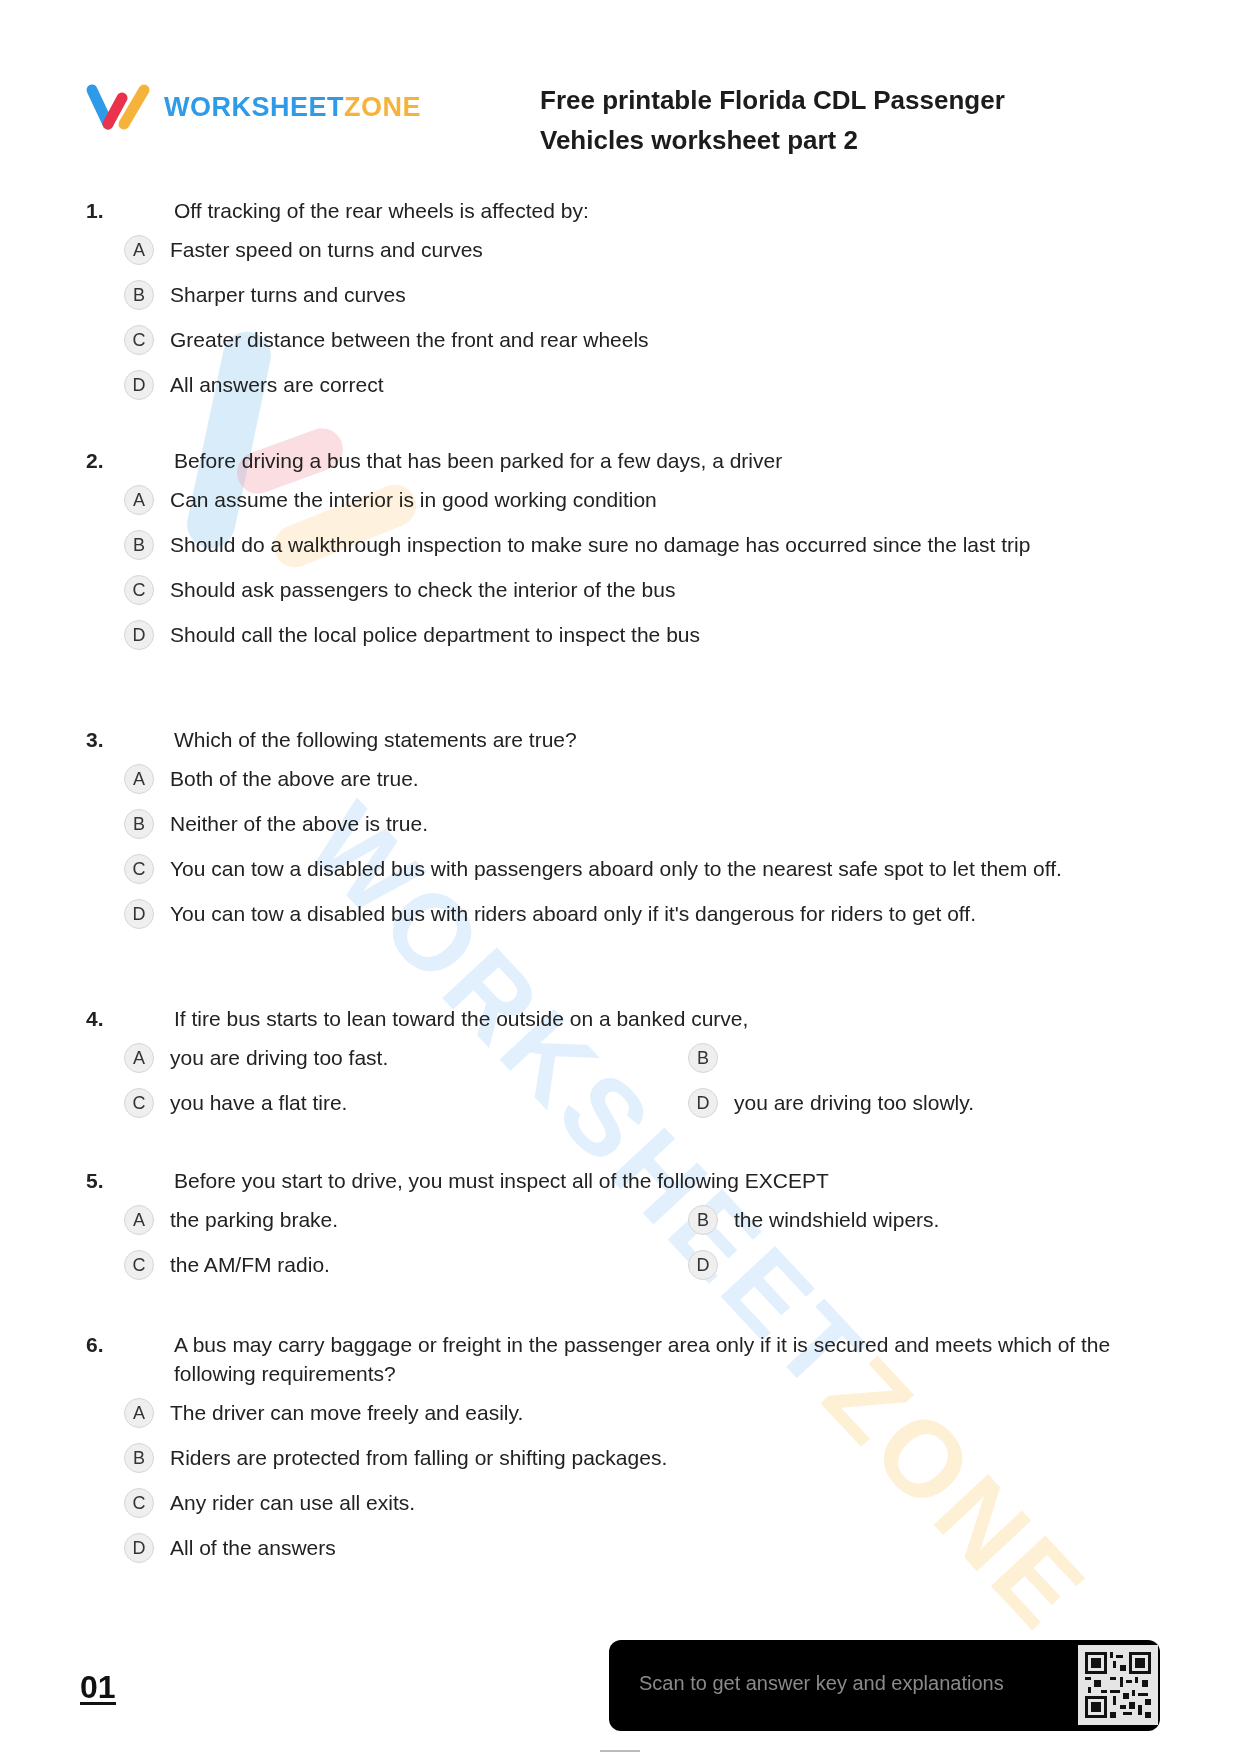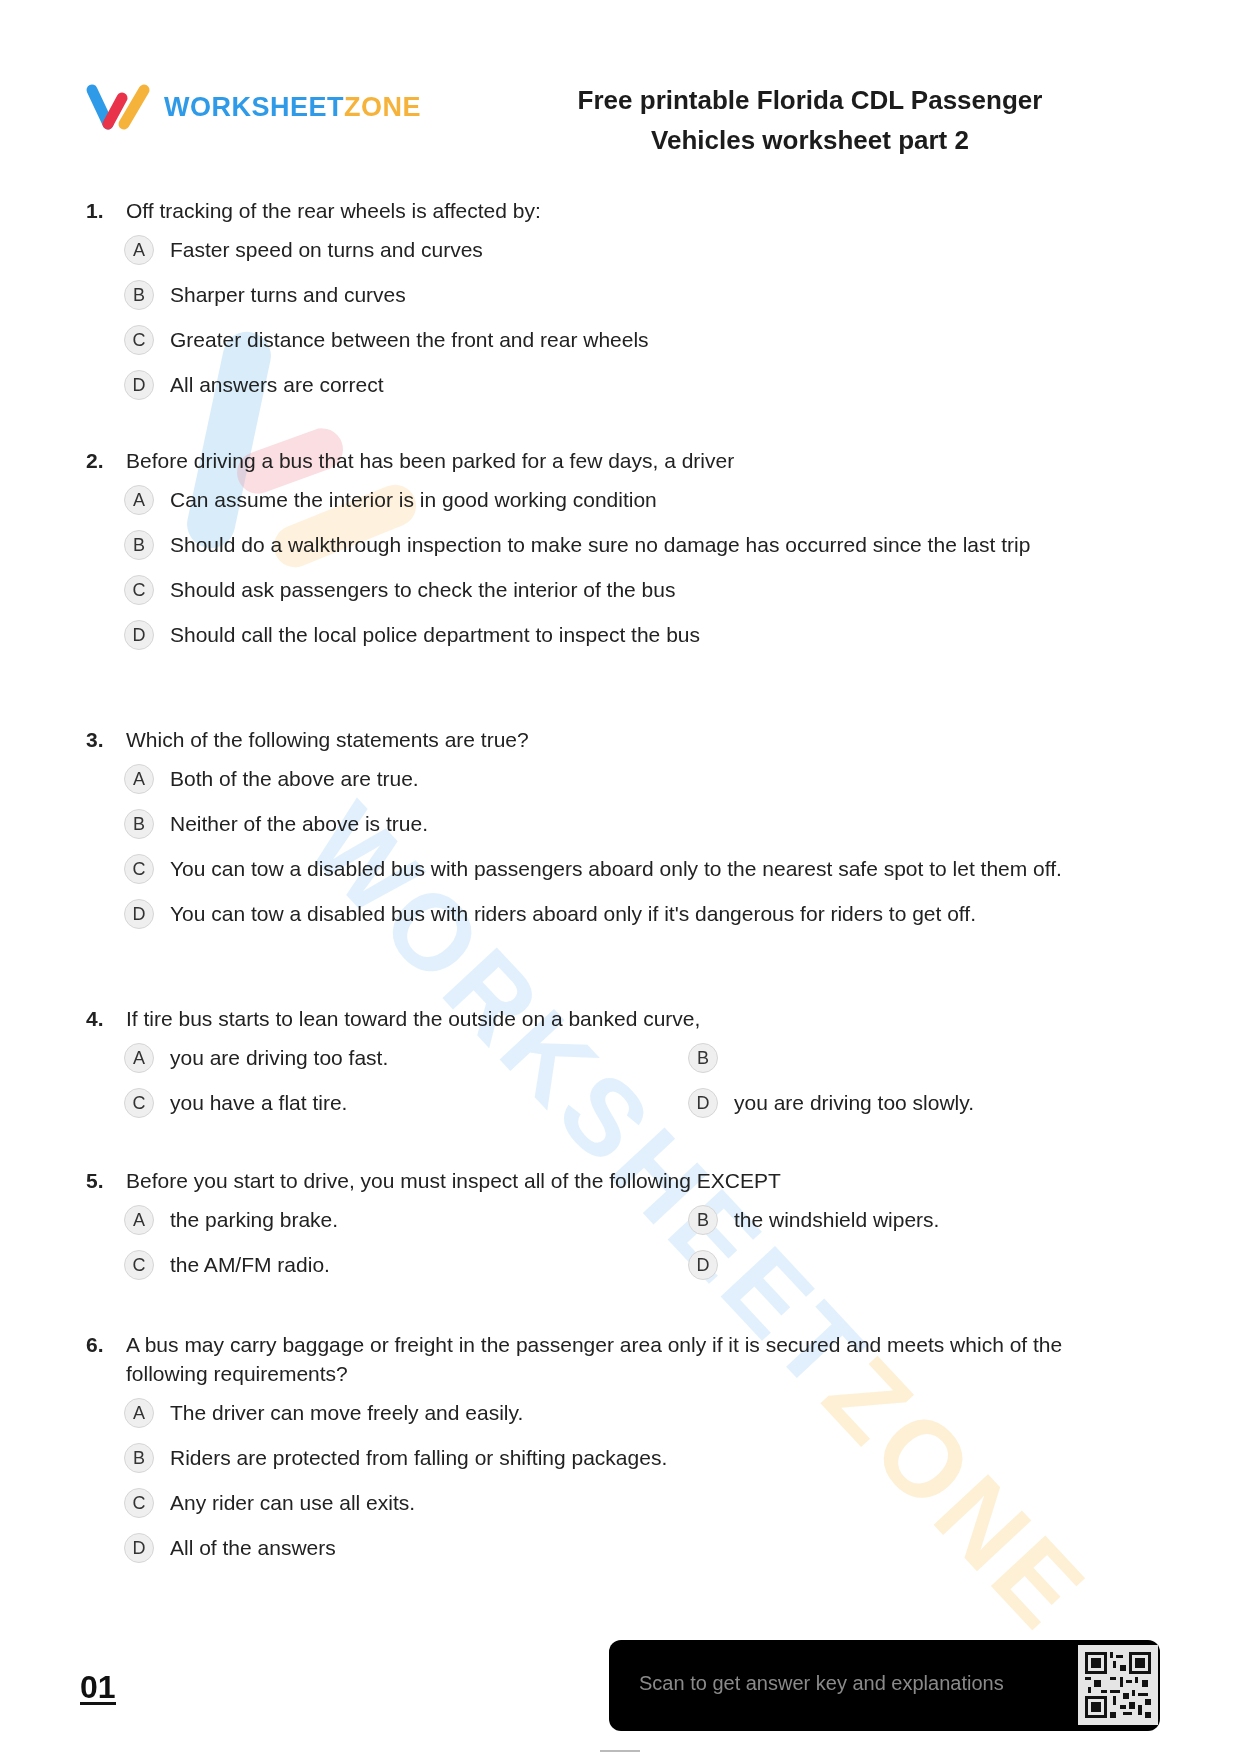--- a/index.html
+++ b/index.html
@@ -11,27 +11,27 @@
   .wm-text { position: absolute; left: 330px; top: 760px; transform: rotate(47deg); transform-origin: left center;
              font-family: "Liberation Sans", sans-serif; font-weight: bold; font-size: 108px; letter-spacing: 6px;
              color: #d7ecfb; opacity: .75; white-space: nowrap; }
   .wm-text .zone { color: #fdebc8; }
   .wm-bar { position: absolute; border-radius: 30px; opacity: .35; }
   
   .logo { position: absolute; left: 84px; top: 82px; display: flex; align-items: center; z-index: 2; }
   .logo svg { width: 70px; height: 50px; }
   .logo-text { font-size: 27px; font-weight: bold; letter-spacing: .5px; margin-left: 10px; }
   .logo-text .w { color: #2f9be8; } .logo-text .z { color: #f6b33c; }
-  .title { position: absolute; left: 540px; top: 80px; width: 540px; text-align: center; z-index: 2;
+  .title { position: absolute; left: 540px; top: 80px; width: 540px; text-align: left; z-index: 2;
            font-weight: bold; font-size: 26px; line-height: 40px; color: #1c1c1c; }
   
   .q { position: absolute; left: 86px; width: 1080px; z-index: 2; }
   .q-head { display: flex; font-size: 21px; line-height: 29px; color: #222; }
   .q-num { width: 40px; font-weight: bold; flex: 0 0 40px; }
-  .q-text { flex: 1; }
+  .q-text { flex: 1; margin-left: 48px; }
   .opts { margin-left: 38px; margin-top: 10px; }
   .opt { display: flex; align-items: flex-start; font-size: 21px; line-height: 29px; margin-bottom: 15px; }
   .opts.grid { display: grid; grid-template-columns: 564px 500px; column-gap: 0; }
   .badge { width: 30px; height: 30px; flex: 0 0 30px; border-radius: 50%; background: #efefef; border: 1px solid #d6d6d6;
            box-sizing: border-box; display: flex; align-items: center; justify-content: center; font-size: 18px;
            color: #333; margin-right: 16px; margin-top: 0px; }
   .opt-text { flex: 1; }
   
   .page-num { position: absolute; left: 80px; top: 1672px; font-size: 32px; font-weight: bold; color: #111;
               border-bottom: 3px solid #111; line-height: 30px; z-index: 2; }

